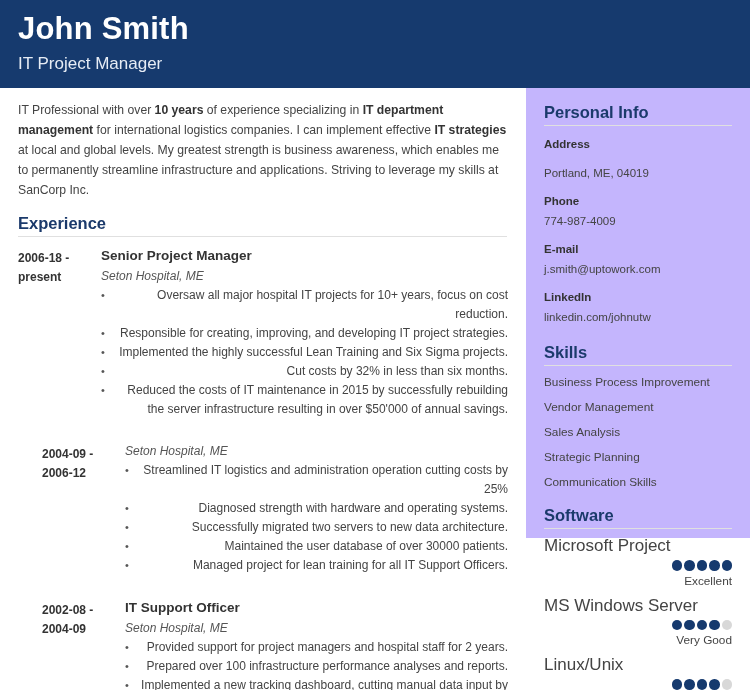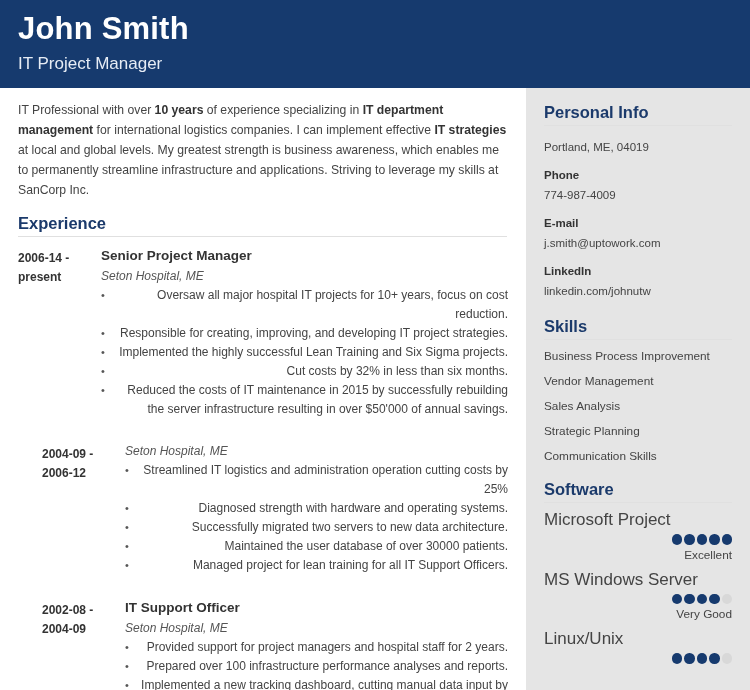--- a/index.html
+++ b/index.html
@@ -3,21 +3,21 @@
 <meta charset="utf-8">
 <style>
   * { box-sizing: border-box; margin: 0; padding: 0; }
   html, body { width: 750px; height: 690px; overflow: hidden; background: #ffffff; }
   body { font-family: "Liberation Sans", sans-serif; color: #444; position: relative; }
 
   .header { position: absolute; left: 0; top: 0; width: 750px; height: 88px; background: #163a6e; }
   .header .name { position: absolute; left: 18px; top: 11px; font-size: 31px; font-weight: bold; color: #ffffff; letter-spacing: 0.2px; }
   .header .title { position: absolute; left: 18px; top: 54px; font-size: 17px; color: #e6ecf5; }
 
-  .sidebar { position: absolute; left: 526px; top: 88px; width: 224px; height: 602px; background: #e5e5e5; }
+  .sidebar { position: absolute; left: 526px; top: 88px; width: 224px; height: 450px; background: #c4b5fd; }
 
   .main { position: absolute; left: 18px; top: 88px; width: 490px; }
 
   .summary { margin-top: 12px; font-size: 12.2px; line-height: 20px; color: #444; }
   .summary b { color: #333; font-weight: bold; }
 
   .section-title { font-size: 16.5px; font-weight: bold; color: #1b3a6b; padding-bottom: 3px; border-bottom: 1px solid #e0e0e0; }
   .main .section-title { margin-top: 14px; width: 489px; }
 
   .job { position: relative; margin-top: 9px; }
@@ -54,20 +54,21 @@
 <div class="header">
   <div class="name">John Smith</div>
   <div class="title">IT Project Manager</div>
 </div>
 
 <div class="sidebar">
   <div class="side-inner">
     <div class="side-section">
       <div class="section-title">Personal Info</div>
       <div class="info-block">
+        <div class="info-label">Address</div>
         <div class="info-val" style="margin-top:12px">Portland, ME, 04019</div>
       </div>
       <div class="info-block">
         <div class="info-label">Phone</div>
         <div class="info-val">774-987-4009</div>
       </div>
       <div class="info-block">
         <div class="info-label">E-mail</div>
         <div class="info-val">j.smith@uptowork.com</div>
       </div>
@@ -128,21 +129,21 @@
   </div>
 </div>
 
 <div class="main">
   <div class="summary" id="summary"><span>IT Professional with over </span><b>10 years</b><span> of experience specializing in </span><b>IT department management</b><span> for international logistics companies. I can implement effective </span><b>IT strategies</b><span> at local and global levels. My greatest strength is business awareness, which enables me to permanently streamline infrastructure and applications. Striving to leverage my skills at SanCorp Inc.</span></div>
 
   <div class="section-title">Experience</div>
 
   <div class="job">
     <div class="dates">
-      <div>2006-14 -</div>
+      <div>2006-18 -</div>
       <div>present</div>
     </div>
     <div class="body">
       <div class="role">Senior Project Manager</div>
       <div class="company">Seton Hospital, ME</div>
       <ul>
           <li>Oversaw all major hospital IT projects for 10+ years, focus on cost reduction.</li>
           <li>Responsible for creating, improving, and developing IT project strategies.</li>
           <li>Implemented the highly successful Lean Training and Six Sigma projects.</li>
           <li>Cut costs by 32% in less than six months.</li>

